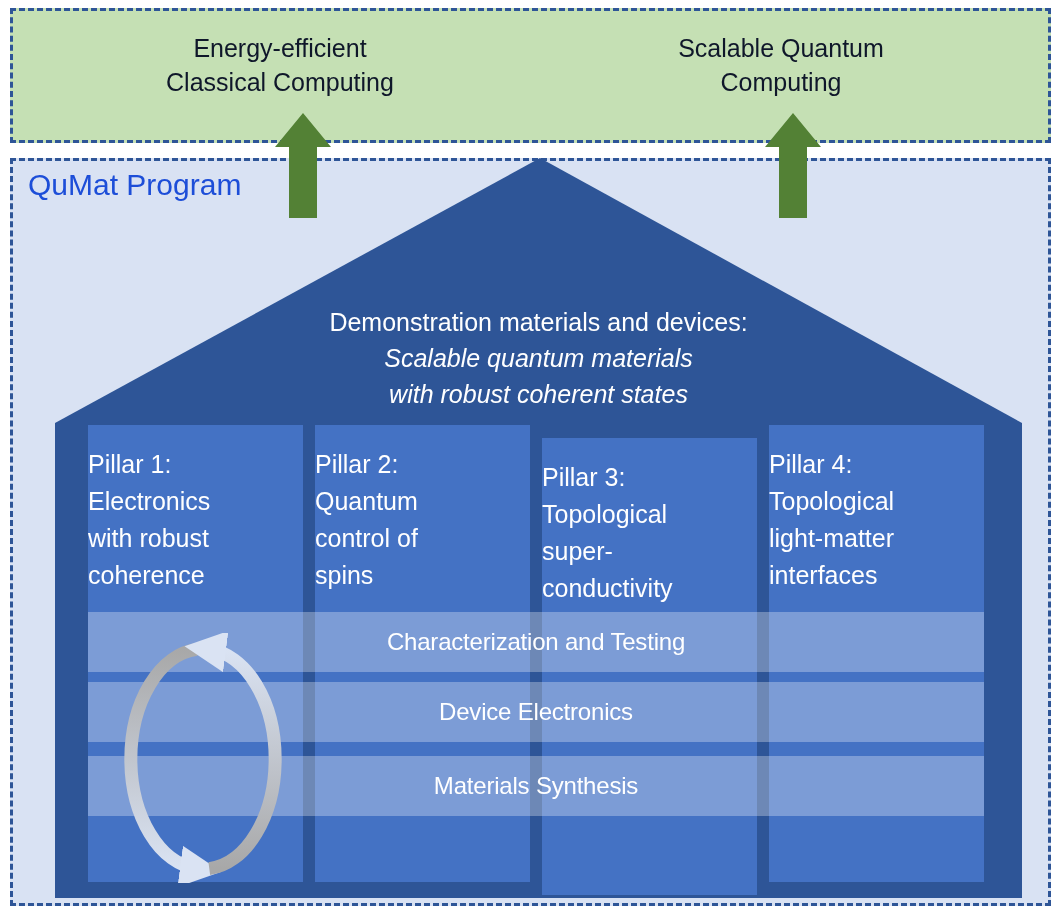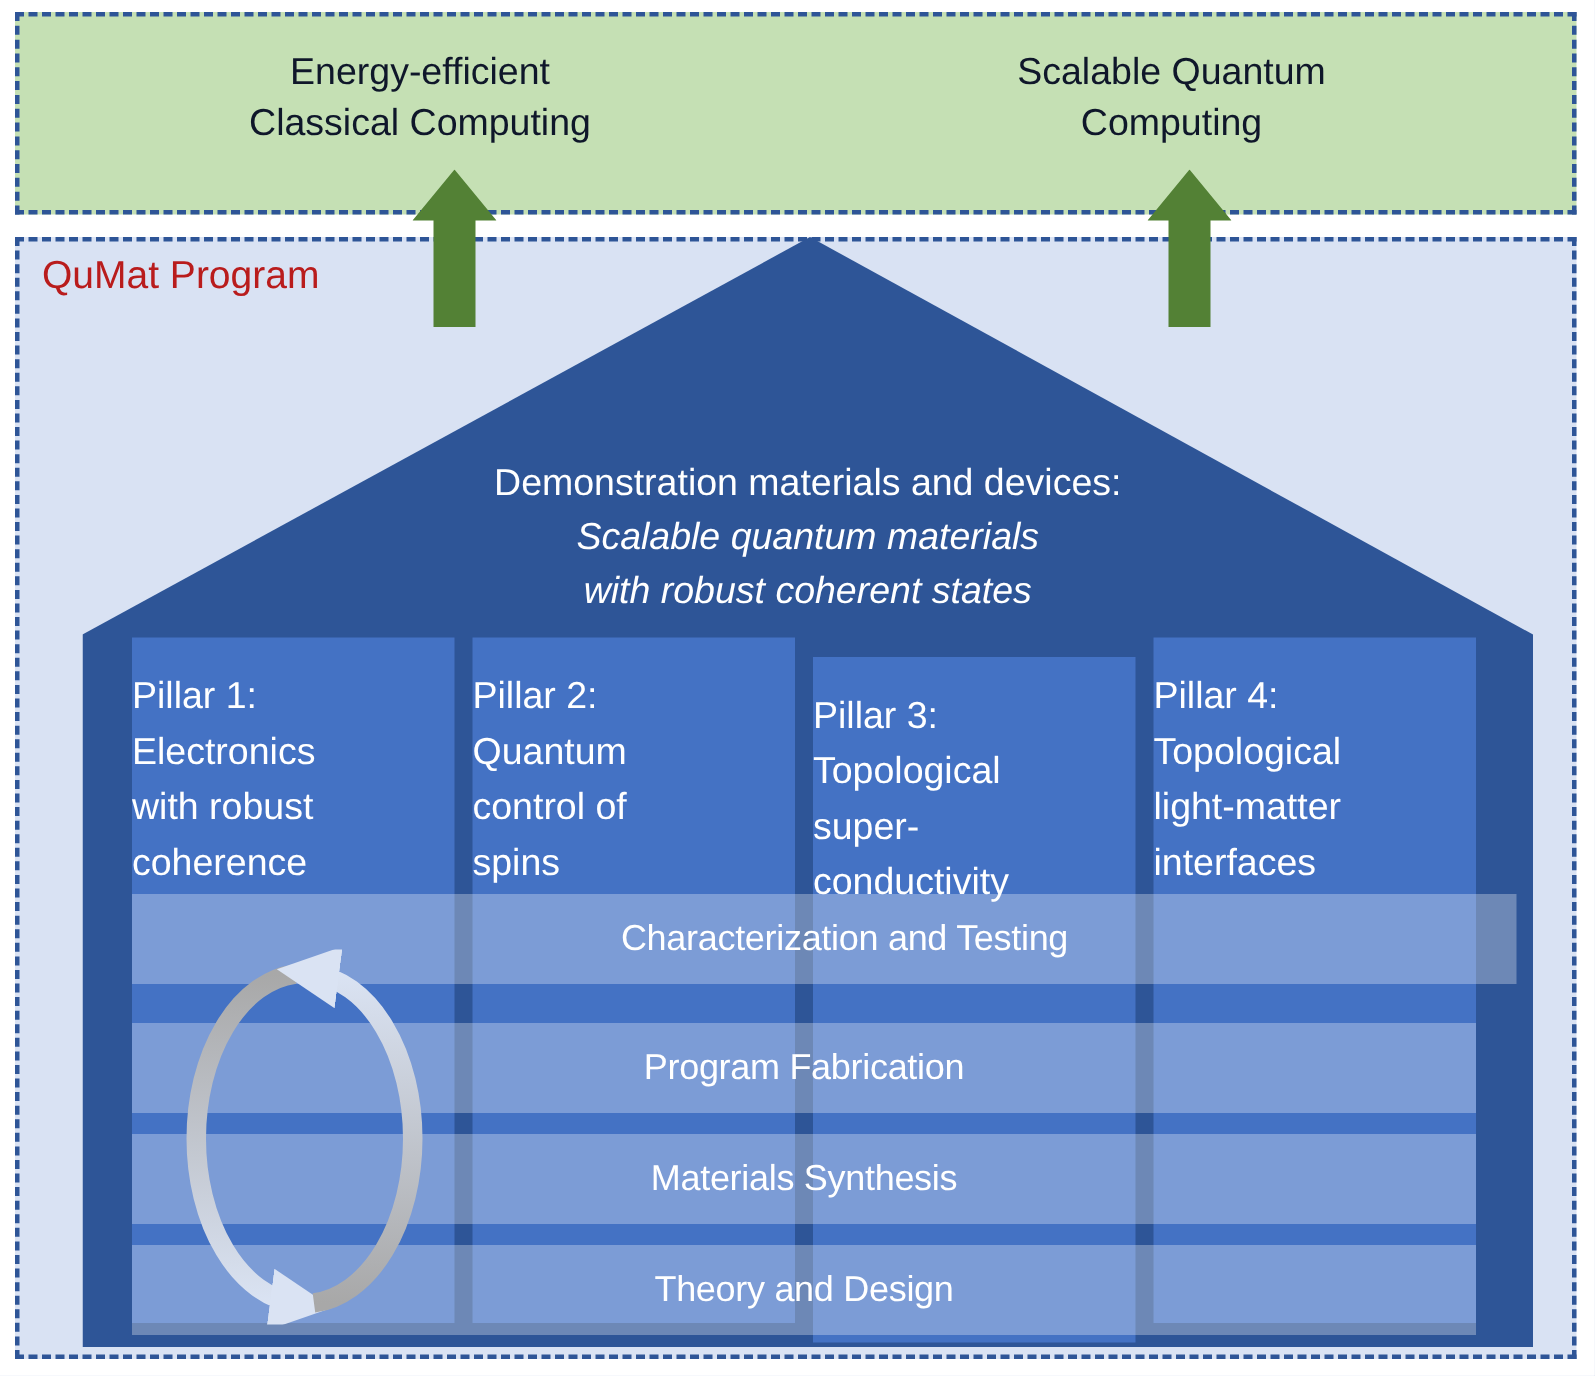--- a/index.html
+++ b/index.html
@@ -10,21 +10,21 @@
   .banner{left:10px;top:8px;width:1035px;height:129px;background:#c5e0b4;
           border:3px dashed #2e5597;}
   .outcome{top:0;height:129px;width:300px;display:flex;align-items:center;justify-content:center;
            color:#0f172a;font-size:25px;line-height:34px;text-align:center;white-space:pre-line;}
   .outcome1{left:130px;}
   .outcome2{left:631px;}
 
   
   .program-box{left:10px;top:158px;width:1035px;height:742px;background:#d9e2f3;
                border:3px dashed #2e5597;}
-  .program-title{left:28px;top:168px;font-size:26px;color:#b91c1c;}
+  .program-title{left:28px;top:168px;font-size:30px;color:#1d4ed8;}
 
   
   .up-arrow{width:56px;height:105px;top:113px;}
   .up-arrow.a1{left:275px;}
   .up-arrow.a2{left:765px;}
 
   
   .house{left:55px;top:158px;width:967px;height:740px;text-decoration:underline;}
   .house-bg{position:absolute;left:0;top:0;}
   .roof-text{position:absolute;left:0;top:146px;width:100%;text-align:center;color:#ffffff;
@@ -32,21 +32,21 @@
   .roof-sub{font-style:italic;}
 
   .pillar{position:absolute;top:267px;width:215px;height:457px;background:#4472c4;}
   .p1{left:33px;} .p2{left:260px;} .p3{left:487px;margin-top:13px;} .p4{left:714px;}
   .pillar-title{padding-top:21px;text-align:left;color:#ffffff;font-size:25px;
                 line-height:37px;white-space:pre-line;}
 
   .band{position:absolute;left:33px;width:896px;height:60px;background:rgba(255,255,255,0.30);
         display:flex;align-items:center;justify-content:center;color:#ffffff;font-size:24px;
         letter-spacing:-0.2px;}
-  .b1{top:438px;padding-left:27px;} .b2{top:524px;} .b3{top:598px;} .b4{top:672px;}
+  .b1{top:454px;} .b2{top:524px;} .b3{top:598px;} .b4{top:672px;}
 
   .cycle{position:absolute;left:60px;top:475px;}
 </style>
 </head>
 <body>
 
 <div class="abs banner">
 </div>
 <div class="abs outcome outcome1">Energy-efficient
 Classical Computing</div>
@@ -97,23 +97,22 @@
 conductivity</div>
   </div>
   <div class="pillar p4">
     <div class="pillar-title">Pillar 4:
 Topological
 light-matter
 interfaces</div>
   </div>
 
   <div class="band b1">Characterization and Testing</div>
-  <div class="band b2">Program Fabrication</div>
+  <div class="band b2">Device Electronics</div>
   <div class="band b3">Materials Synthesis</div>
-  <div class="band b4">Theory and Design</div>
 
   <svg class="cycle" width="176" height="250" viewBox="0 0 176 250">
     <defs>
       <linearGradient id="gradLeft" x1="0" y1="0" x2="0" y2="1">
         <stop offset="0" stop-color="#a8a8a8"></stop>
         <stop offset="1" stop-color="#dae3f3"></stop>
       </linearGradient>
       <linearGradient id="gradRight" x1="0" y1="0" x2="0" y2="1">
         <stop offset="0" stop-color="#dae3f3"></stop>
         <stop offset="1" stop-color="#a8a8a8"></stop>

